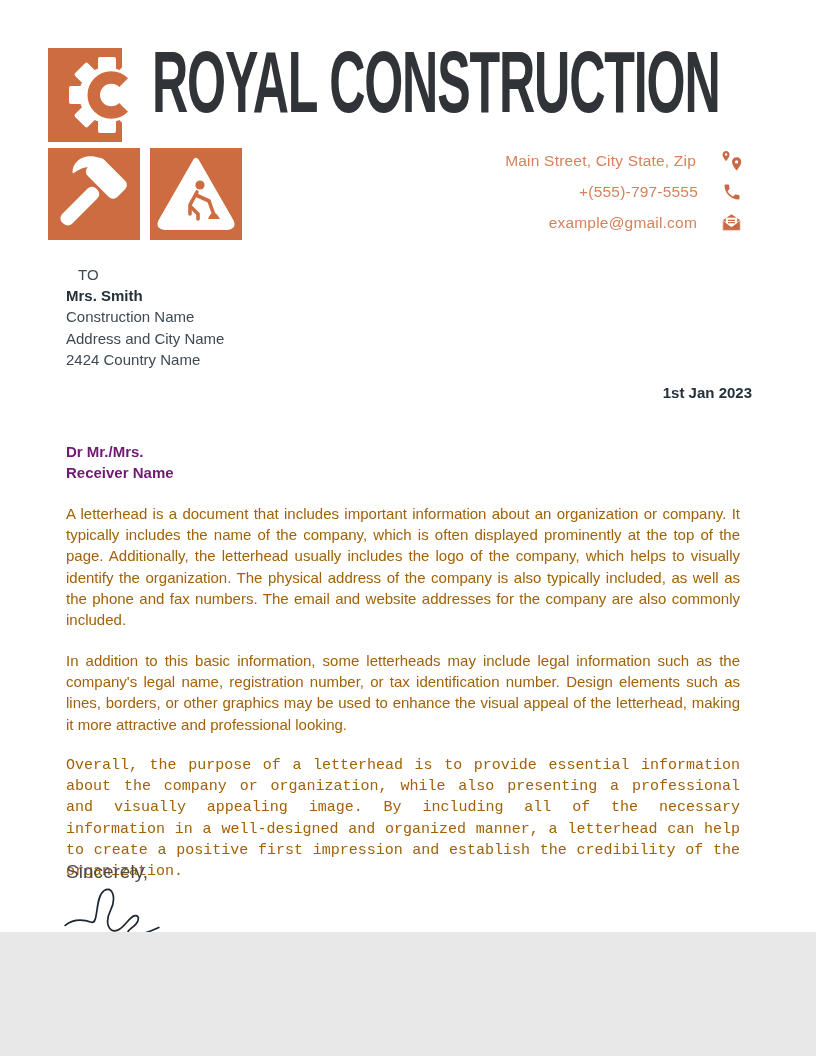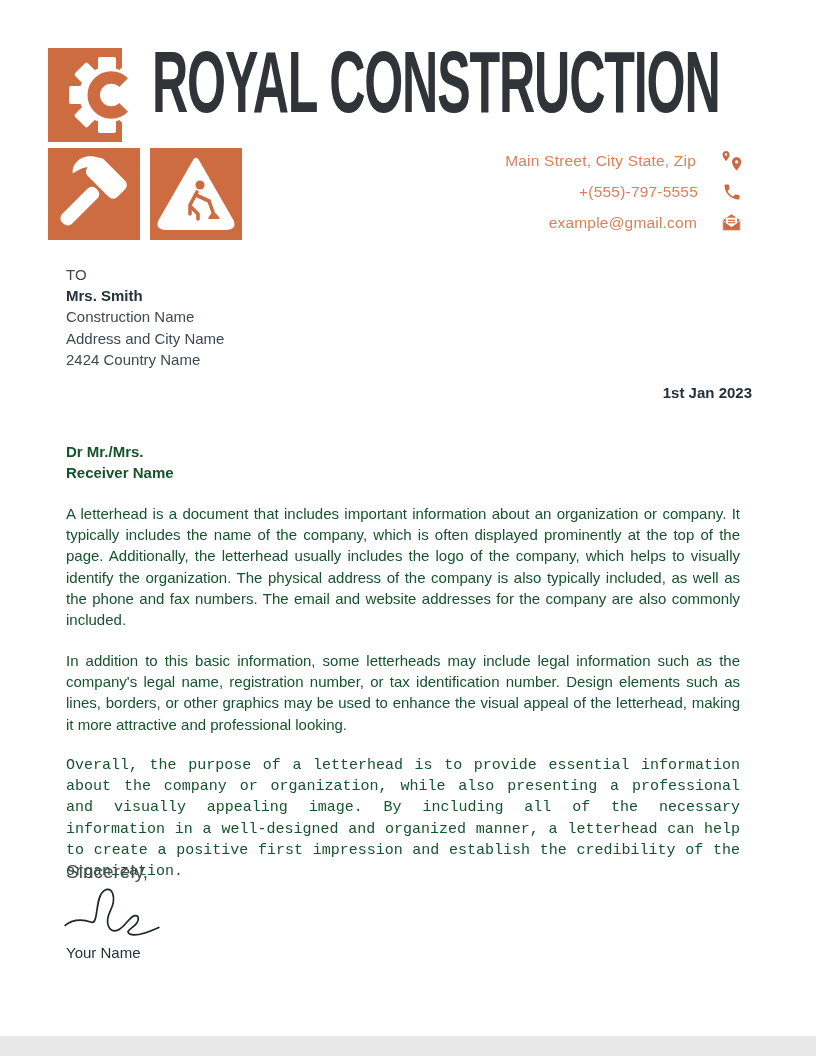--- a/index.html
+++ b/index.html
@@ -1,18 +1,18 @@
 <!DOCTYPE html>
 <html><head>
 <meta charset="utf-8">
 <style>
   * { margin:0; padding:0; box-sizing:border-box; }
   html,body { background:#e8e8e8; }
   .page {
-    position:relative; width:816px; height:1036px; margin:0 auto;
+    position:relative; width:816px; height:932px; margin:0 auto;
     background:#ffffff; overflow:hidden;
     font-family:"Liberation Sans", sans-serif;
     color:#58595b;
   }
   
   .logo-svg { position:absolute; left:48px; top:46px; overflow:visible; }
   .company-title {
     position:absolute; left:152px; top:32px; height:100px;
     display:flex; align-items:center;
     font-size:88px; font-weight:900; letter-spacing:-2px; white-space:nowrap;
@@ -21,28 +21,28 @@
   .tiles { position:absolute; left:48px; top:148px; display:flex; gap:10px; }
   .tile { width:92px; height:92px; background:#ce6c41; display:flex; align-items:center; justify-content:center; }
   
   .contact { position:absolute; top:150px; right:74px; display:flex; flex-direction:column; gap:10px;text-align:right; }
   .contact-row { display:flex; align-items:center; justify-content:flex-end; gap:24px; height:21px; }
   .contact-row .txt { color:#d8805a; font-size:15.5px; letter-spacing:0.2px; }
   .contact-row svg { flex:0 0 auto; }
   
   .recipient { position:absolute; left:66px; top:264px; font-size:15px; line-height:21.2px; color:#3e4952; }
   .recipient .name { font-weight:bold; color:#24313b; font-size:15px; }
-  .to-label { color:#3e4952; }
+  .to-label { color:#3e4952;margin-left:12px; }
   
   .date { position:absolute; top:384px; right:64px; font-weight:bold; color:#24313b; font-size:15px; }
   
-  .salutation { position:absolute; left:66px; top:441px; font-weight:bold; color:#14532d; font-size:15px; line-height:21.2px; }
+  .salutation { position:absolute; left:66px; top:441px; font-weight:bold; color:#701a75; font-size:15px; line-height:21.2px; }
   
   .para { position:absolute; left:66px; width:674px; font-size:15px; line-height:21.2px;
-          color:#14532d; text-align:justify; }
+          color:#a16207; text-align:justify; }
   .para-1 { top:503px; }
   .para-2 { top:650px; }
   .para-3 { top:755px;font-family:Liberation Mono, monospace; }
   
   .signoff { position:absolute; left:66px; top:861px; font-size:19px; color:#4c4c4c; }
   .signature { position:absolute; left:62px; top:884px; }
   .sender-name { position:absolute; left:66px; top:944px; font-weight:normal; color:#24313b; font-size:15px; }
 </style>
 </head>
 <body>

